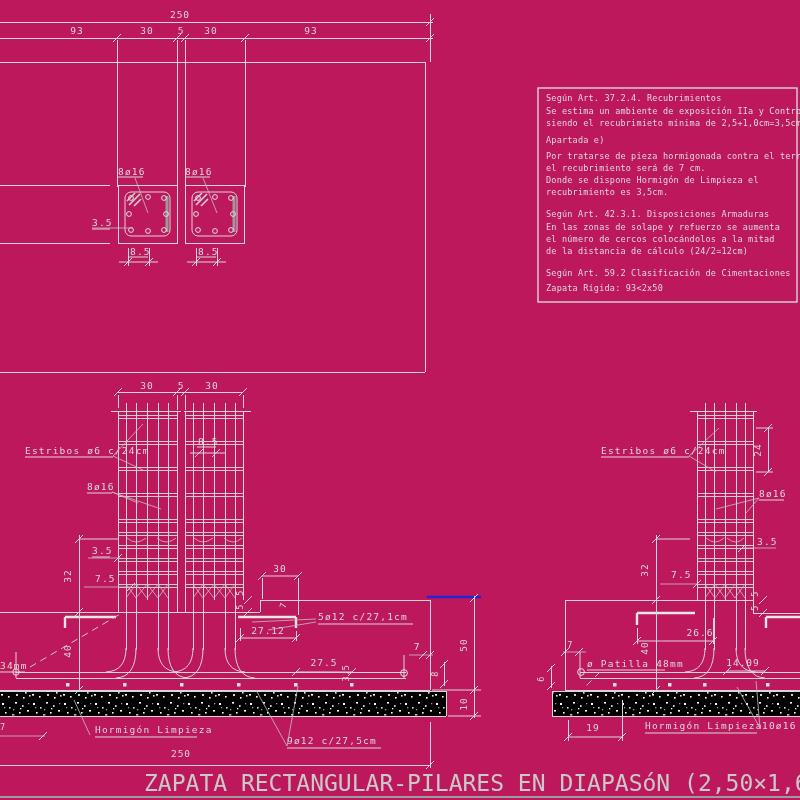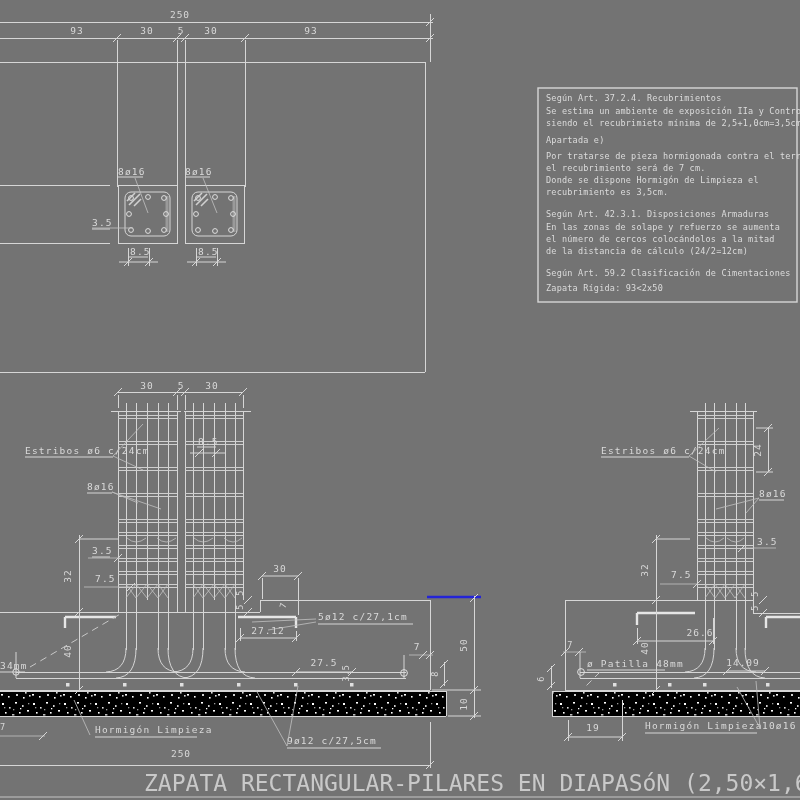--- a/index.html
+++ b/index.html
@@ -1,16 +1,16 @@
 <!DOCTYPE html>
 <html><head>
 <meta charset="utf-8">
 <style>
   html,body{margin:0;padding:0;background:#000;}
-  #stage{position:relative;width:800px;height:800px;background:#737373;overflow:hidden;}
+  #stage{position:relative;width:800px;height:800px;background:#be185d;overflow:hidden;}
   svg{display:block;}
   text{fill:#d2d2d2;font-family:"DejaVu Sans Mono",monospace;}
   .note{font-size:8.5px;letter-spacing:0.2px;fill:#dcdcdc;}
   .lbl{font-size:9.5px;letter-spacing:1.2px;fill:#dadada;}
   .dim{font-size:9.5px;letter-spacing:1px;fill:#d8d8d8;}
   .sm{font-size:8.5px;letter-spacing:0.5px;fill:#d8d8d8;}
   .title{font-size:23px;letter-spacing:0px;fill:#c9c9c9;}
   .ln{stroke:#d6d6d6;stroke-width:1;fill:none;}
   .crisp{shape-rendering:crispEdges;}
   .thk{stroke:#e6e6e6;stroke-width:2.4;fill:none;}

